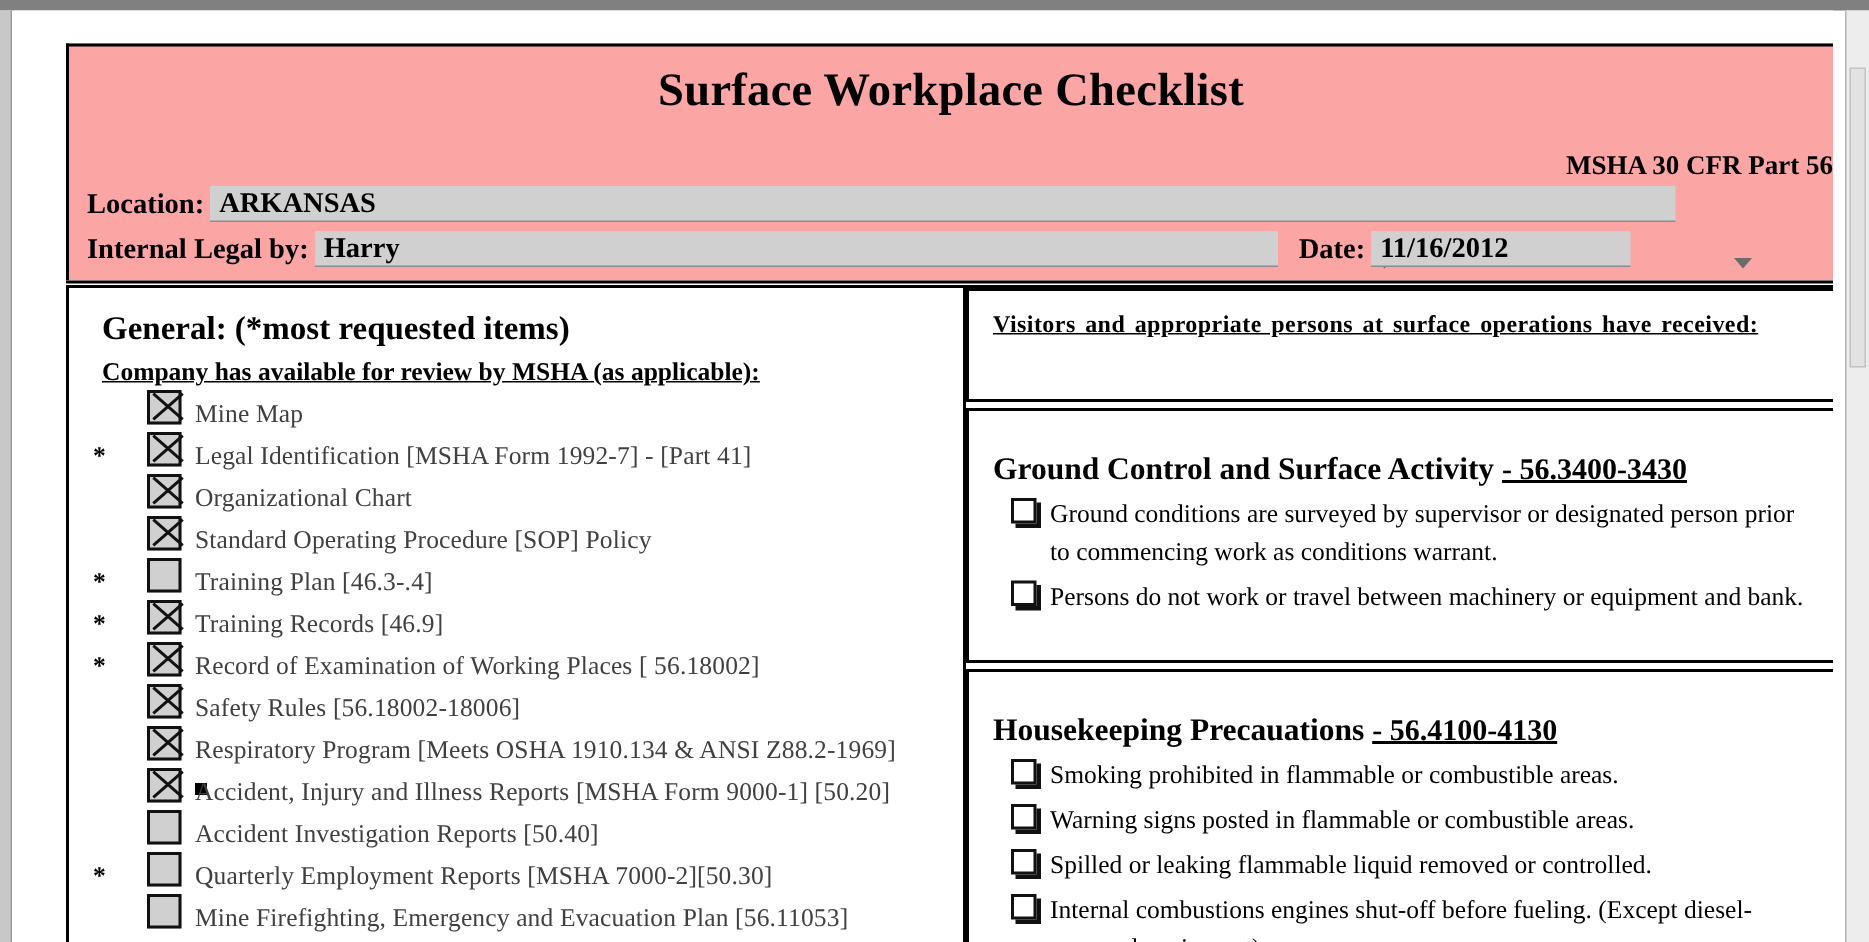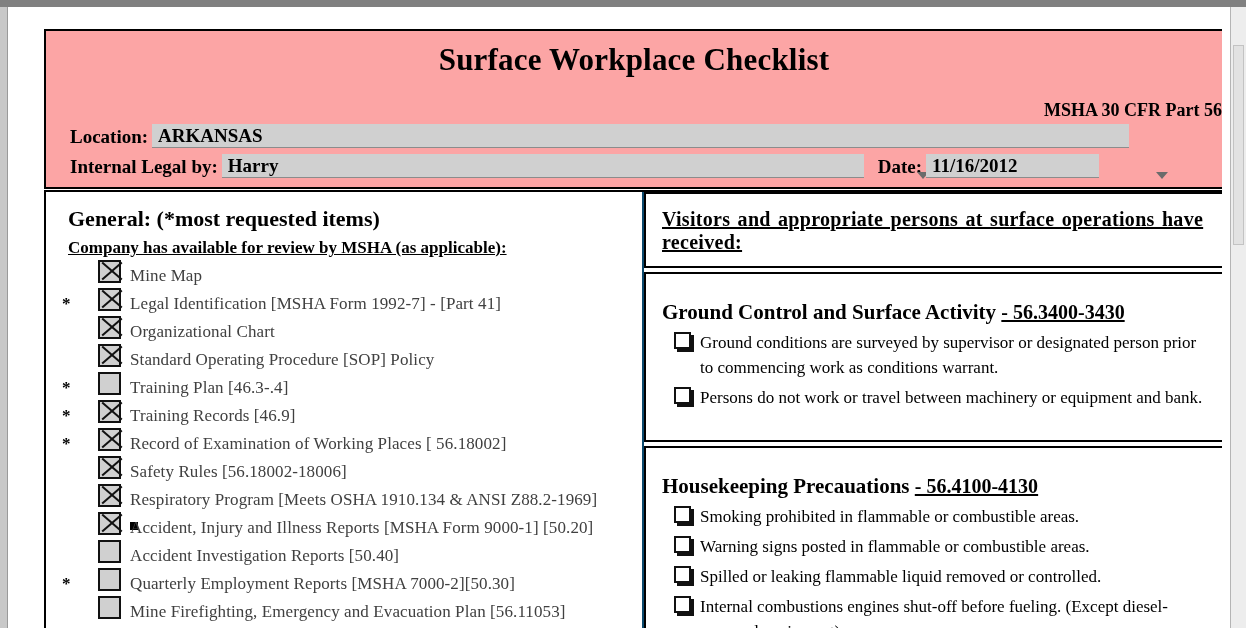--- a/index.html
+++ b/index.html
@@ -74,21 +74,21 @@
     font-size: 18px;
     font-weight: bold;
     margin-top: 22px;
     color: #000;
   }
 
   .field-row {
     position: relative;
     height: 27px;
     margin-top: 3px;
-    padding-left: 24px;
+    padding-left: 12px;
     white-space: nowrap;
   }
   .field-label {
     display: inline-block;
     font-size: 19px;
     font-weight: bold;
     vertical-align: top;
     line-height: 26px;
     color: #000;
   }
@@ -136,21 +136,21 @@
   #body-area {
     position: absolute;
     top: 185px; left: 35px;
     width: 1180px; height: 436px;
   }
   #col-left {
     position: absolute;
     top: 0; left: 0;
     width: 600px; height: 436px;
     border-left: 2px solid #000;
-    border-right: 2px solid #0c4a6e;
+    border-right: 2px solid #000000;
     background: #fff;
     overflow: hidden;
   }
   #col-right {
     position: absolute;
     top: 0; left: 600px;
     width: 580px; height: 436px;
     background: #fff;
     overflow: hidden;
   }
@@ -224,21 +224,21 @@
     background: #fff;
     margin-bottom: 4px;
     padding: 0 0 6px 0;
     overflow: hidden;
   }
   #sec-visitors  { height: 76px; margin-top: 0; }
   #sec-ground    { height: 170px; }
   #sec-house     { height: 190px; border-bottom: none; }
 
   .r-underline-head {
-    font-size: 20px;
+    font-size: 16px;
     font-weight: bold;
     text-decoration: underline;
     margin: 14px 0 0 16px;
     color: #000;
     letter-spacing: .3px;
     word-spacing: 2px;
   }
   .r-heading {
     font-size: 21px;
     font-weight: bold;

